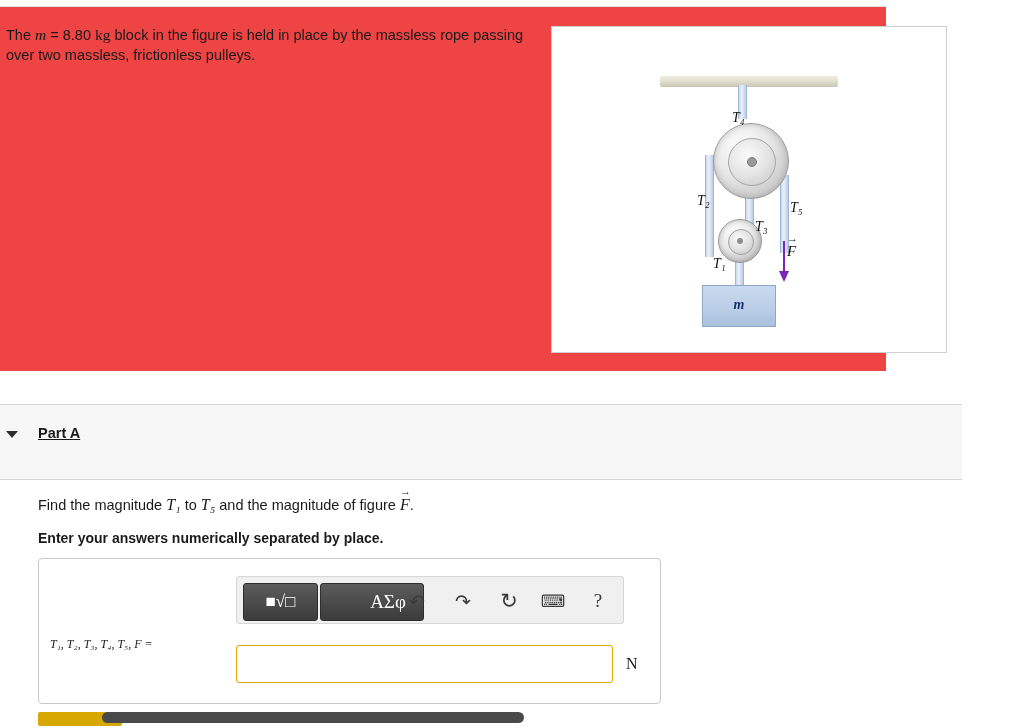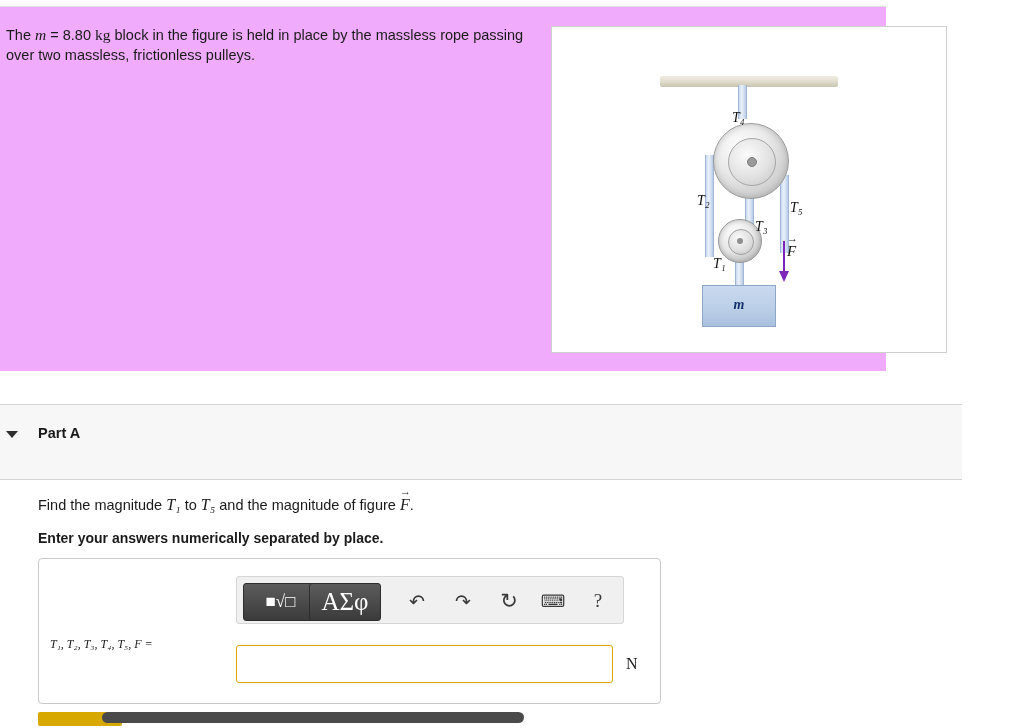--- a/index.html
+++ b/index.html
@@ -22,21 +22,21 @@
     position: relative;
   }
 
   
   .problem-panel {
     position: absolute;
     left: 0;
     top: 6px;
     width: 886px;
     height: 365px;
-    background: #f0abfc;
+    background: #ef4444;
     border-top: 1px solid #dedede;
     box-sizing: border-box;
   }
   .problem-text {
     position: absolute;
     left: 6px;
     top: 18px;
     width: 530px;
     font-size: 14.5px;
     line-height: 20px;
@@ -237,20 +237,21 @@
     border-top: 7px solid #2e2e2e;
     cursor: pointer;
   }
   .partA-title {
     position: absolute;
     left: 38px;
     top: 20px;
     font-size: 14.5px;
     font-weight: bold;
     color: #1a1a1a;
+    text-decoration: underline;
   }
 
   
   .q-text {
     position: absolute;
     left: 38px;
     top: 496px;
     font-size: 14.5px;
     font-family: "Liberation Sans", sans-serif;
   }
@@ -294,21 +295,21 @@
     border: 1px solid #2e2e2e;
     border-radius: 3px;
     color: #ffffff;
     display: flex;
     align-items: center;
     justify-content: center;
     cursor: pointer;
     font-family: "Liberation Serif", serif;
   }
   .tb-template { left: 6px; width: 73px; font-size: 17px; }
-  .tb-greek { left: 72px; width: 70px; font-size: 25px; }
+  .tb-greek { left: 83px; width: 70px; font-size: 19px; padding-left: 32px; }
   .tb-icon {
     position: absolute;
     top: 8px;
     width: 32px;
     height: 32px;
     display: flex;
     align-items: center;
     justify-content: center;
     color: #3a3a3a;
     font-size: 19px;

